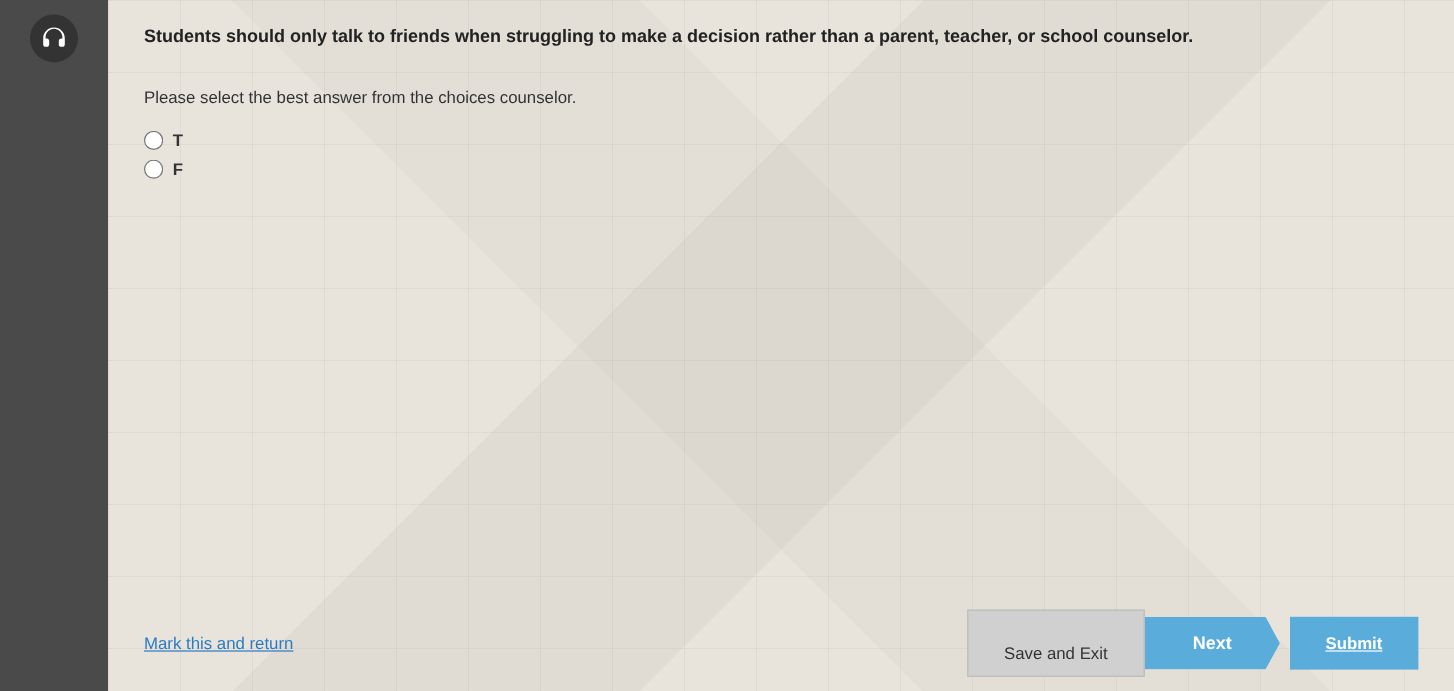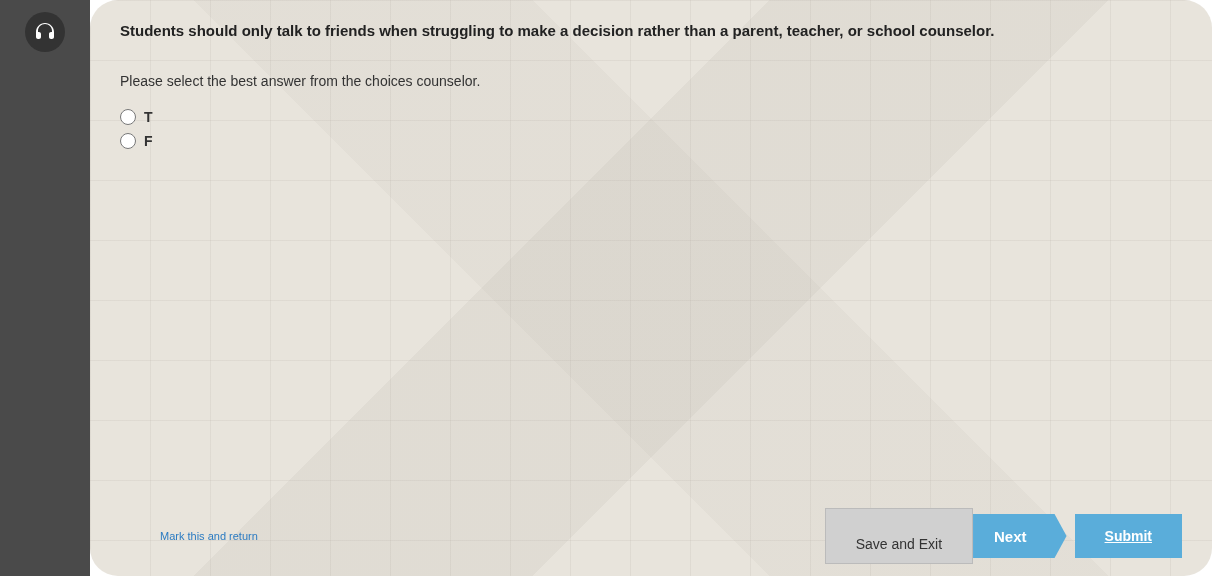--- a/index.html
+++ b/index.html
@@ -41,21 +41,20 @@
       flex: 1;
       background-color: #e8e4dc;
       background-image: 
         linear-gradient(rgba(200,195,185,0.3) 1px, transparent 1px),
         linear-gradient(90deg, rgba(200,195,185,0.3) 1px, transparent 1px);
       background-size: 60px 60px;
       position: relative;
       display: flex;
       flex-direction: column;
       padding: 20px 30px 0 30px;
-      border-radius: 28px;
     }
 
     .question-section {
       flex: 1;
     }
 
     .question-text {
       font-size: 15px;
       font-weight: bold;
       color: #222;
@@ -100,25 +99,25 @@
       height: 70px;
       display: flex;
       align-items: center;
       justify-content: space-between;
       padding-bottom: 10px;
       border-top: none;
     }
 
     .mark-return-link {
       color: #2b7bc2;
-      font-size: 11px;
+      text-decoration: underline;
+      font-size: 14px;
       cursor: pointer;
       background: none;
       border: none;
-      margin-left: 40px;
     }
 
     .footer-buttons {
       display: flex;
       gap: 0;
       align-items: center;
     }
 
     .btn-save-exit {
       background-color: #d0d0d0;
@@ -128,21 +127,21 @@
       font-size: 14px;
       cursor: pointer;
       font-weight: normal;
       height: 44px;
     }
 
     .btn-next {
       background-color: #5aadda;
       color: white;
       border: none;
-      padding: 12px 21px;
+      padding: 12px 40px;
       font-size: 15px;
       cursor: pointer;
       font-weight: bold;
       height: 44px;
       clip-path: polygon(0 0, calc(100% - 12px) 0, 100% 50%, calc(100% - 12px) 100%, 0 100%);
       padding-right: 40px;
     }
 
     .btn-submit {
       background-color: #5aadda;

